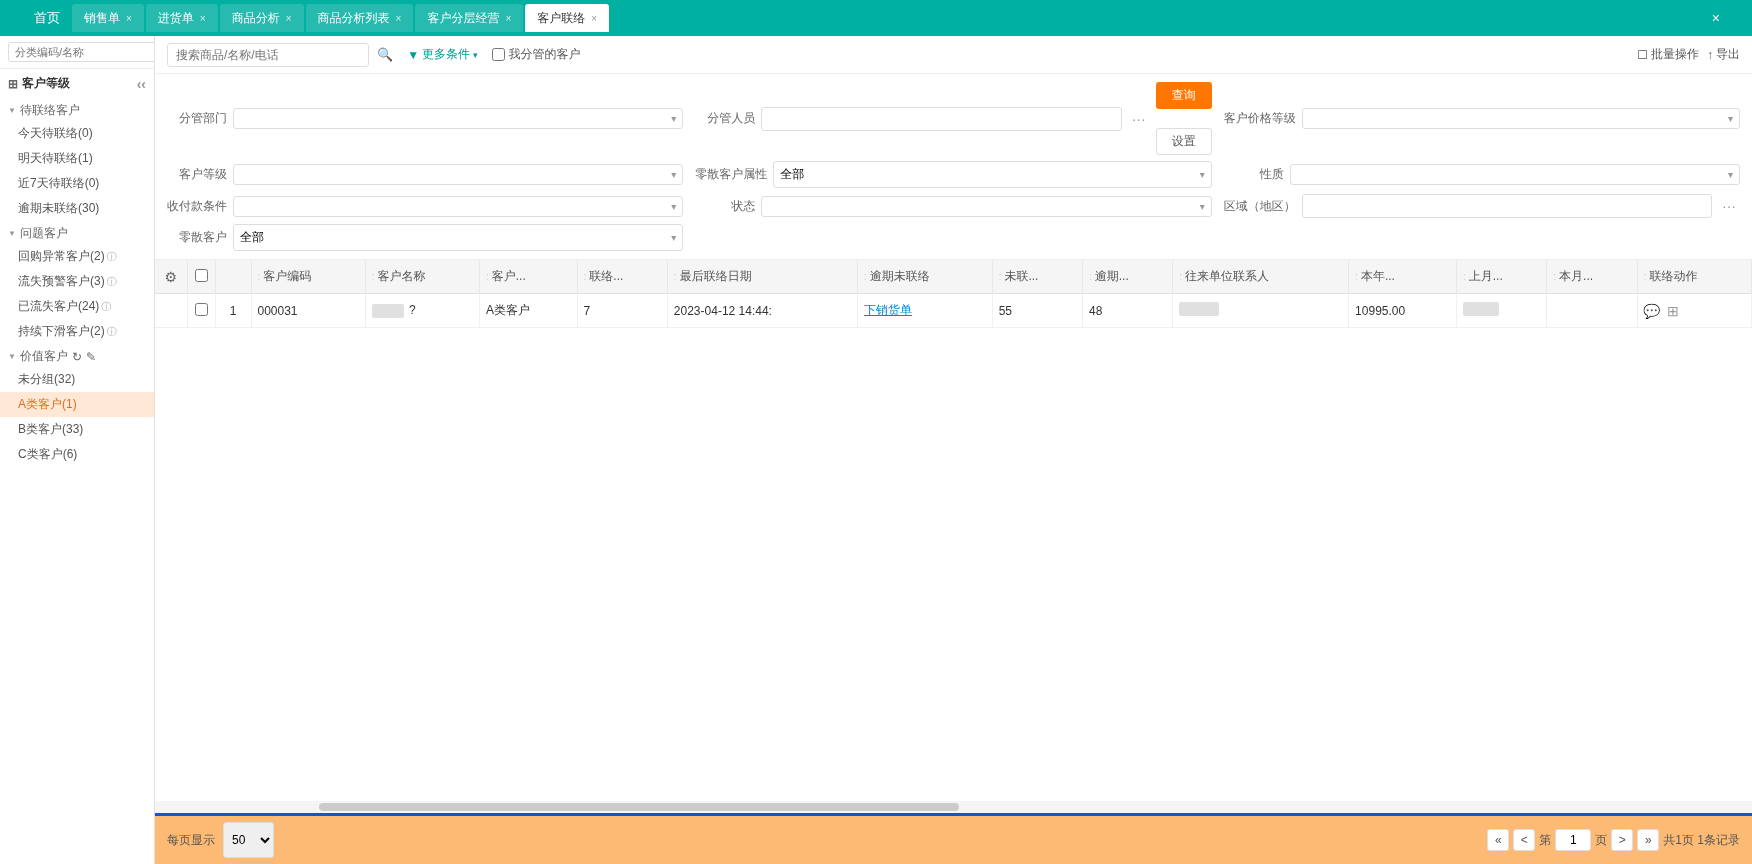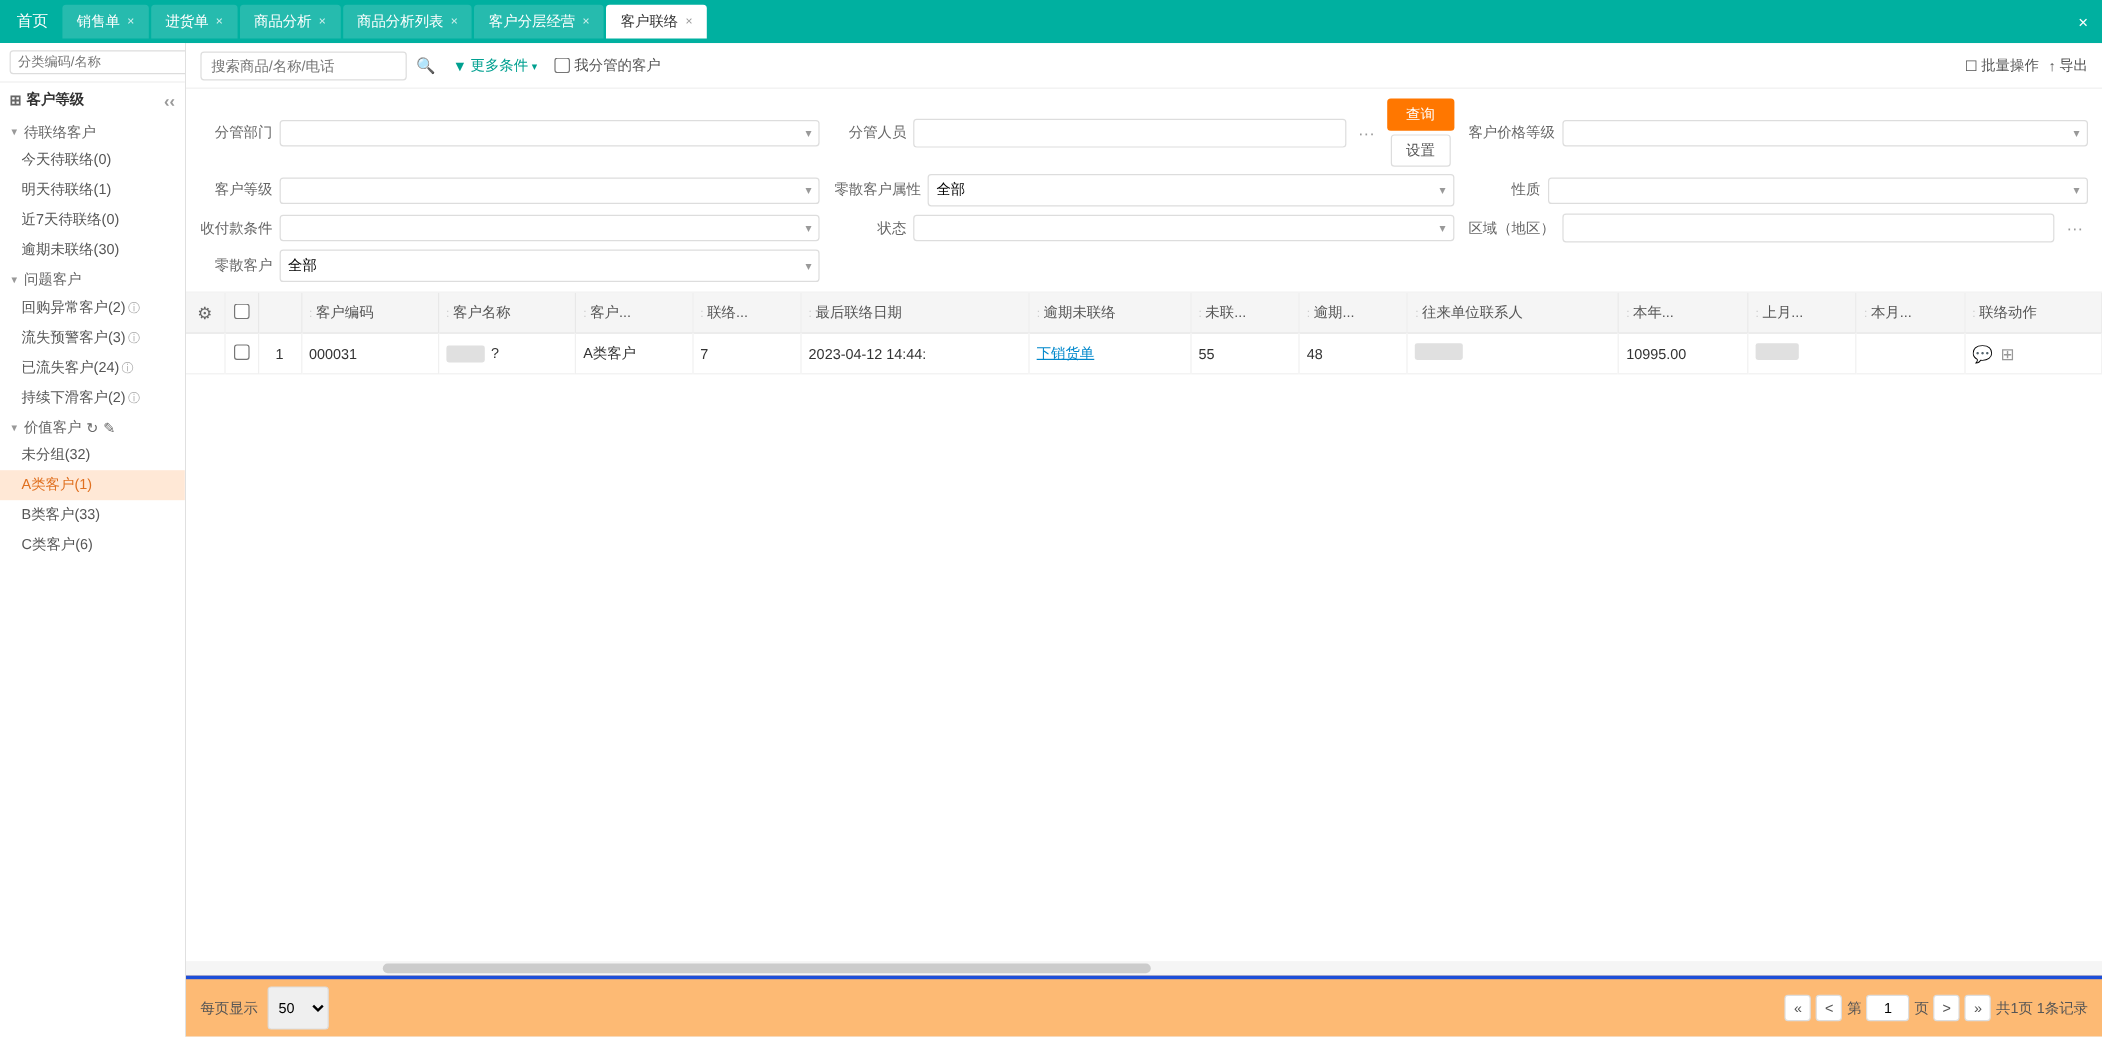--- a/index.html
+++ b/index.html
@@ -4,21 +4,21 @@
   <style>
     * { box-sizing: border-box; margin: 0; padding: 0; font-family: 'Microsoft YaHei', Arial, sans-serif; font-size: 12px; }
     body { background: #f0f0f0; width: 1752px; height: 864px; overflow: hidden; }
 
     
     .top-nav {
       height: 36px;
       background: #00b0a0;
       display: flex;
       align-items: center;
-      padding: 0 4px;
+      padding: 0 24px;
       gap: 2px;
     }
     .nav-tab {
       height: 28px;
       padding: 0 12px;
       background: rgba(255,255,255,0.15);
       color: #fff;
       border-radius: 3px 3px 0 0;
       display: flex;
       align-items: center;
@@ -139,21 +139,21 @@
       padding: 6px 12px;
       display: flex;
       align-items: center;
       gap: 8px;
       border-bottom: 1px solid #eee;
     }
     .filter-search-input {
       border: 1px solid #ddd;
       border-radius: 3px;
       padding: 4px 8px;
-      width: 172px;
+      width: 202px;
       font-size: 12px;
       outline: none;
       color: #4d7c0f;
     }
     .filter-btn {
       display: flex;
       align-items: center;
       gap: 3px;
       color: #00a090;
       cursor: pointer;
@@ -498,21 +498,21 @@
         <span class="filter-label">分管部门</span>
         <div class="filter-select">
           <span></span>
           <span class="chevron">▾</span>
         </div>
       </div>
       <div class="filter-row">
         <span class="filter-label">分管人员</span>
         <input class="filter-input" style="flex: 1 1 0%;" type="text">
         <span class="filter-dots">···</span>
-        <div style="display:flex;flex-direction:column;gap:3px;align-items:center;">
+        <div style="display:flex;flex-direction:column;gap:19px;">
           <button class="btn-query">查询</button>
           <button class="btn-settings">设置</button>
         </div>
       </div>
 
       <div class="filter-row">
         <span class="filter-label">客户价格等级</span>
         <div class="filter-select">
           <span></span>
           <span class="chevron">▾</span>

